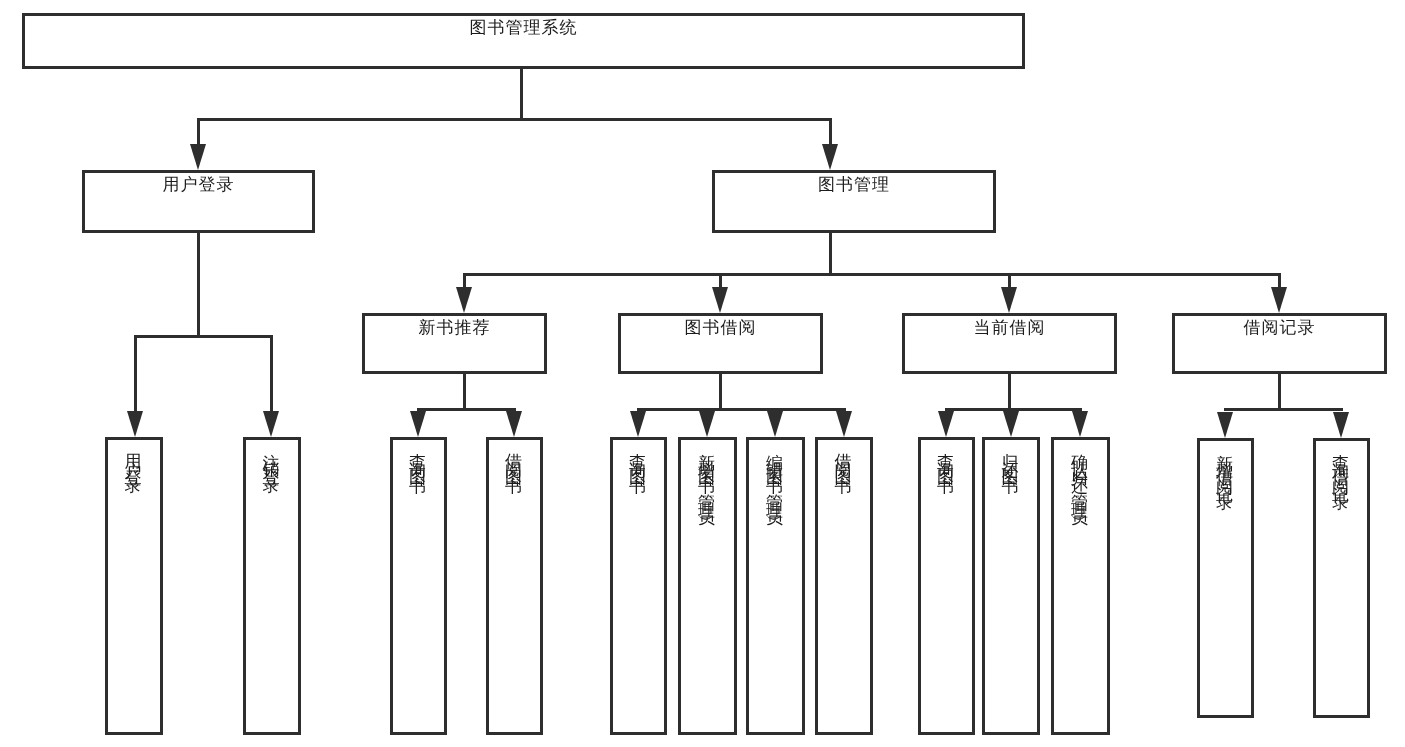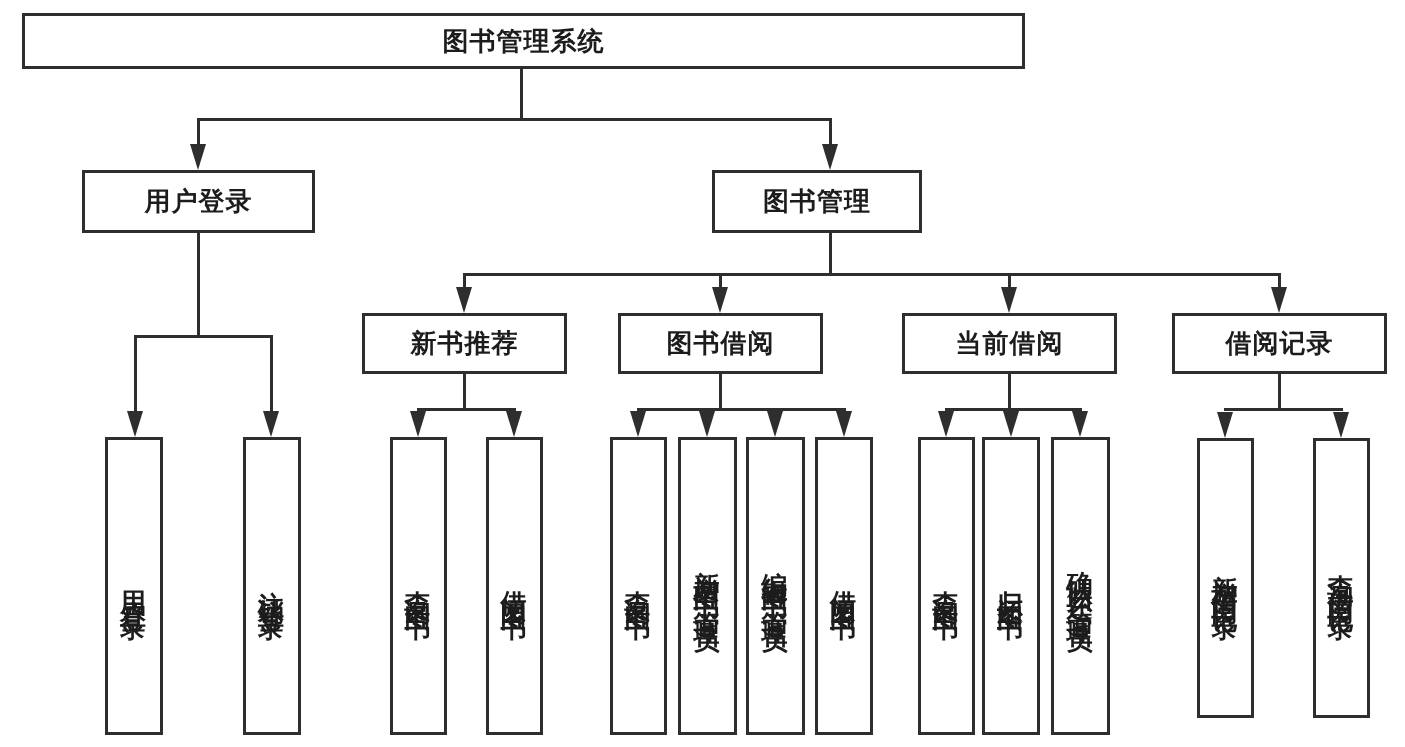--- a/index.html
+++ b/index.html
@@ -15,27 +15,26 @@
     background: #ffffff;
     overflow: hidden;
     color: #1c1c1c;
   }
   .box {
     position: absolute;
     box-sizing: border-box;
     border: 3px solid #2e2e2e;
     background: #ffffff;
     display: flex;
-    align-items: center;
+    align-items: flex-start;
     justify-content: center;
-    font-size: 26px;
+    font-size: 17px;
     letter-spacing: 1px;
     color: #1c1c1c;
     z-index: 2;
-    font-weight: bold;
   }
   .box.vbox span {
     writing-mode: vertical-rl;
     text-orientation: mixed;
     letter-spacing: 8px;
     white-space: nowrap;
   }
   .hline {
     position: absolute;
     height: 3px;
@@ -80,21 +79,21 @@
   <div class="vline" style="left:520px; top:69px; height:49px;"></div>
   <div class="hline" style="left:197px; top:118px; width:635px;"></div>
   <div class="vline" style="left:197px; top:118px; height:26px;"></div>
   <div class="arrow" style="left:190px; top:144px;"></div>
   <div class="vline" style="left:829px; top:118px; height:26px;"></div>
   <div class="arrow" style="left:822px; top:144px;"></div>
 
   <div class="box" style="left:82px; top:170px; width:233px; height:63px;">
     <span>用户登录</span>
   </div>
-  <div class="box" style="left:712px; top:170px; width:210px; height:63px;">
+  <div class="box" style="left:712px; top:170px; width:284px; height:63px;">
     <span>图书管理</span>
   </div>
 
   <div class="vline" style="left:197px; top:233px; height:102px;"></div>
   <div class="hline" style="left:134px; top:335px; width:139px;"></div>
   <div class="vline" style="left:134px; top:335px; height:76px;"></div>
   <div class="arrow" style="left:127px; top:411px;"></div>
   <div class="vline" style="left:270px; top:335px; height:76px;"></div>
   <div class="arrow" style="left:263px; top:411px;"></div>
 
@@ -102,21 +101,21 @@
   <div class="hline" style="left:463px; top:273px; width:817px;"></div>
   <div class="vline" style="left:463px; top:273px; height:14px;"></div>
   <div class="arrow" style="left:456px; top:287px;"></div>
   <div class="vline" style="left:719px; top:273px; height:14px;"></div>
   <div class="arrow" style="left:712px; top:287px;"></div>
   <div class="vline" style="left:1008px; top:273px; height:14px;"></div>
   <div class="arrow" style="left:1001px; top:287px;"></div>
   <div class="vline" style="left:1278px; top:273px; height:14px;"></div>
   <div class="arrow" style="left:1271px; top:287px;"></div>
 
-  <div class="box" style="left:362px; top:313px; width:205px; height:61px;">
+  <div class="box" style="left:362px; top:313px; width:185px; height:61px;">
     <span>新书推荐</span>
   </div>
   <div class="box" style="left:618px; top:313px; width:205px; height:61px;">
     <span>图书借阅</span>
   </div>
   <div class="box" style="left:902px; top:313px; width:215px; height:61px;">
     <span>当前借阅</span>
   </div>
   <div class="box" style="left:1172px; top:313px; width:215px; height:61px;">
     <span>借阅记录</span>

